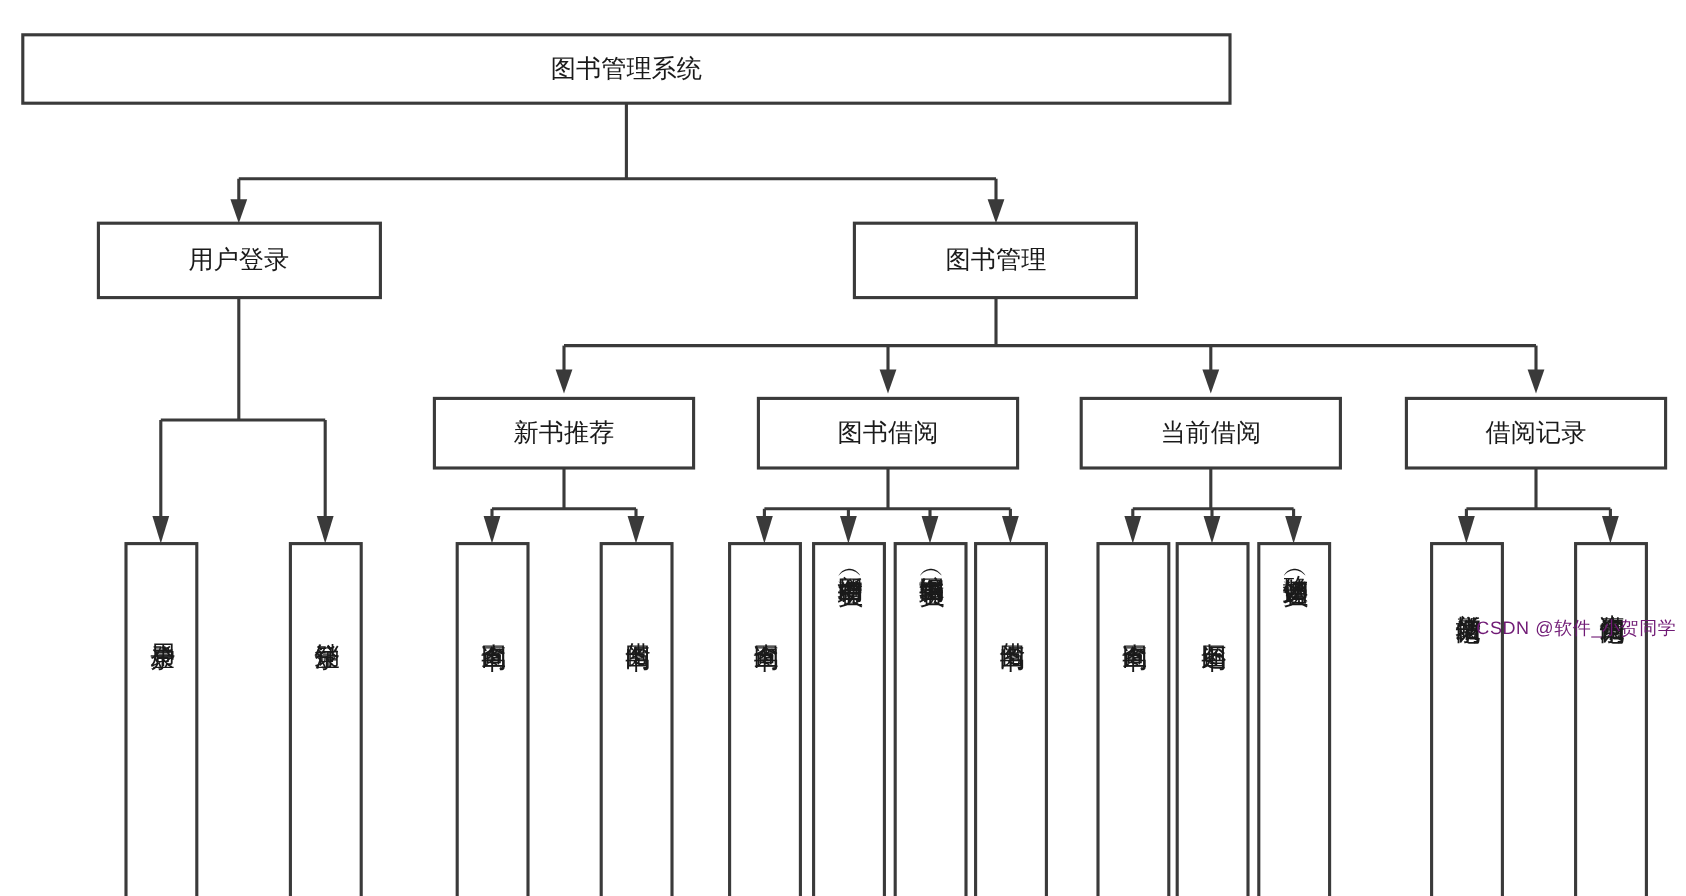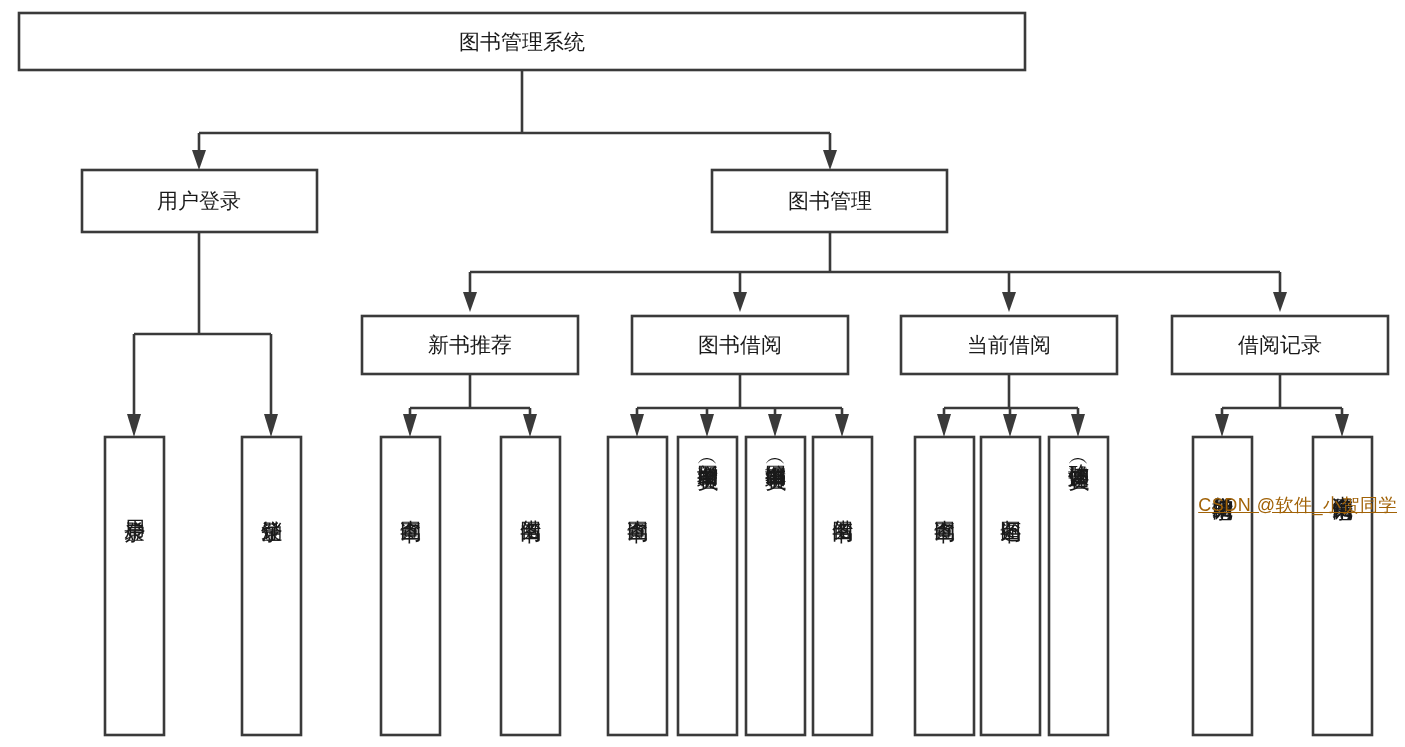--- a/index.html
+++ b/index.html
@@ -10,20 +10,21 @@
   body {
     width: 1405px;
     height: 747px;
     font-family: "Liberation Sans", "DejaVu Sans", sans-serif;
     overflow: hidden;
   }
   #diagram-root {
     position: relative;
     width: 1405px;
     height: 525px;
+    margin-top: 16px;
   }
   svg.diagram-svg {
     position: absolute;
     top: 0;
     left: 0;
     width: 1405px;
     height: 747px;
   }
   .node-box {
     fill: #ffffff;
@@ -45,25 +46,24 @@
     font-size: 21px;
     fill: #1a1a1a;
     text-anchor: middle;
     dominant-baseline: middle;
   }
   .watermark {
     position: absolute;
     right: 8px;
     bottom: 8px;
     font-family: "Liberation Sans", "DejaVu Sans", sans-serif;
-    font-size: 18px;
-    color: #a16207;
+    font-size: 15px;
+    color: #701a75;
     white-space: nowrap;
     letter-spacing: 0.5px;
-    text-decoration: underline;
   }
   .vlabel-wrap {
     position: absolute;
     display: flex;
     align-items: flex-start;
     justify-content: center;
     pointer-events: none;
   }
   .vlabel-text {
     writing-mode: vertical-rl;

